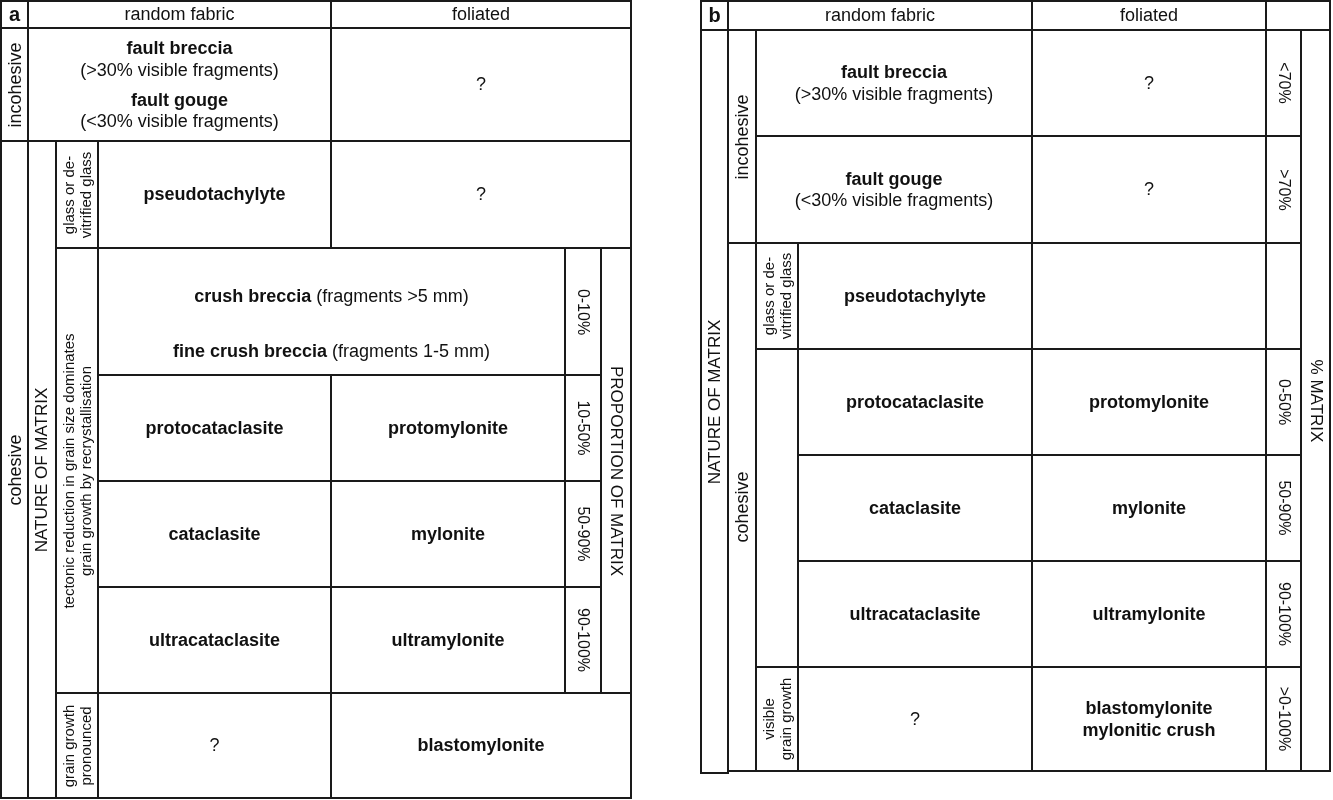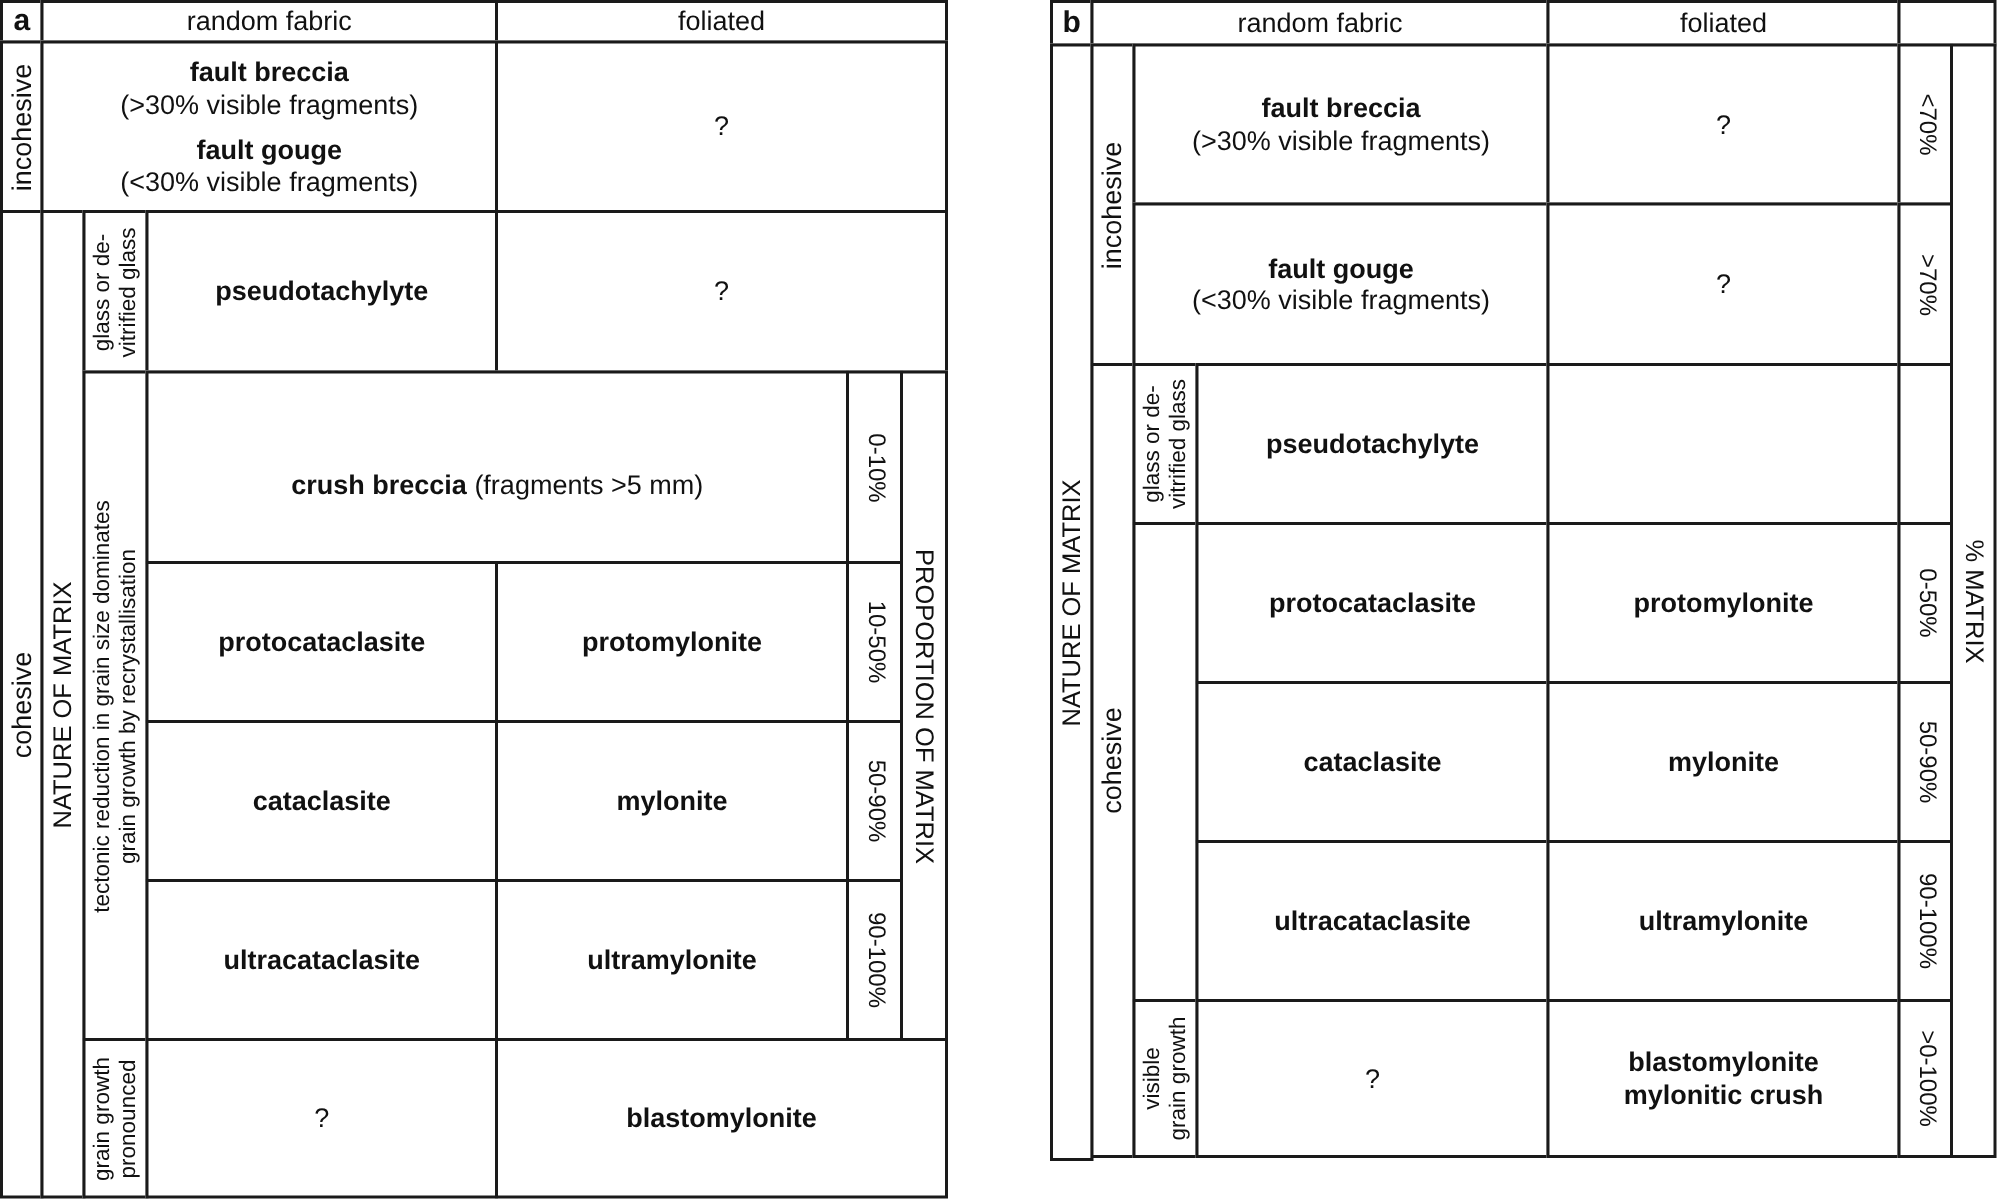--- a/index.html
+++ b/index.html
@@ -77,20 +77,21 @@
     </div>
 
   <div class="c" style="left:55px;top:247px;width:44px;height:447px;">
     <span class="vert ccw" style="white-space:pre;font-size:15px;">tectonic reduction in grain size dominates
 grain growth by recrystallisation</span>
   </div>
 
   <div class="c" style="left:97px;top:247px;width:469px;height:129px;">
     <div class="stack">
       <div class="line"><b>crush breccia</b><span> (fragments &gt;5 mm)</span></div>
+      <div class="line"><b>fine crush breccia</b><span> (fragments 1-5 mm)</span></div>
     </div>
   </div>
   <div class="c" style="left:564px;top:247px;width:38px;height:129px;">
     <span class="vert cw" style="font-size:16px;">0-10%</span>
   </div>
 
   <div class="c rock" style="left:97px;top:374px;width:235px;height:108px;">
       <span>protocataclasite</span>
     </div>
   <div class="c rock" style="left:330px;top:374px;width:236px;height:108px;">

